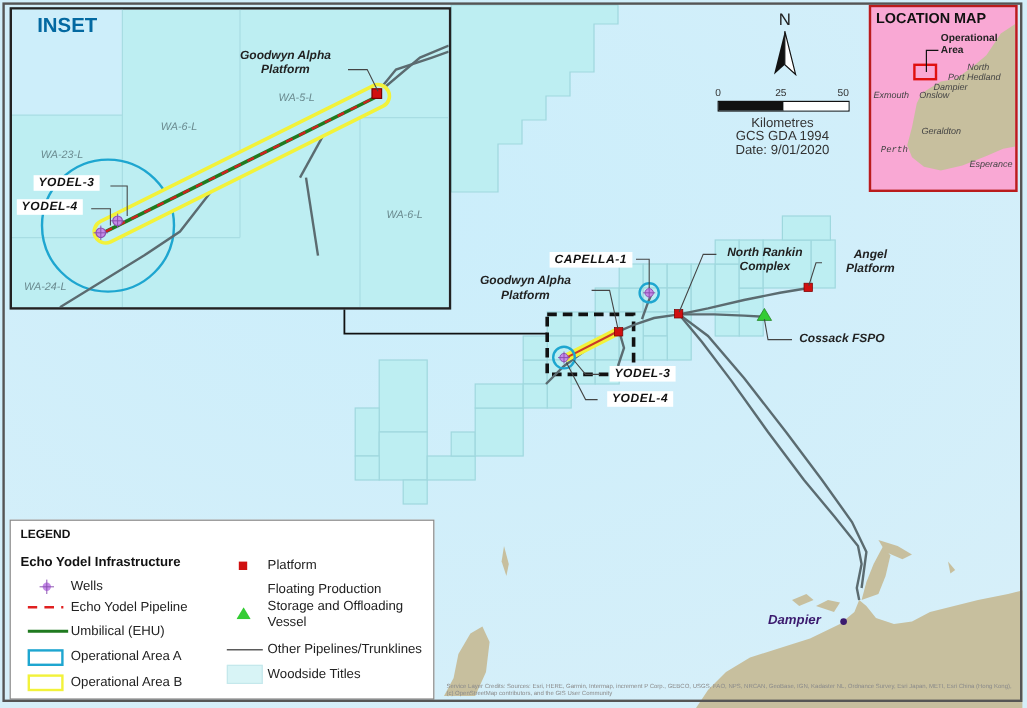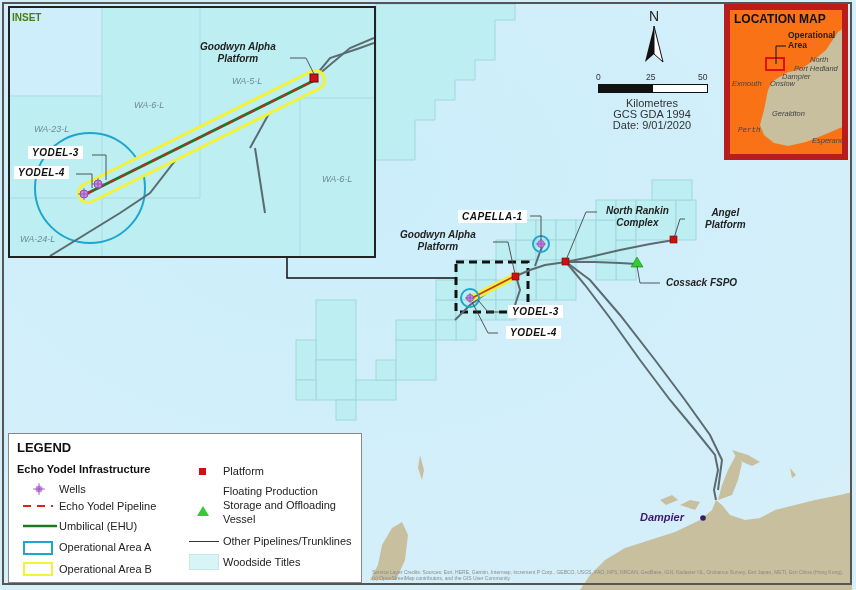--- a/index.html
+++ b/index.html
@@ -4,26 +4,26 @@
 <style>
   html, body { margin: 0; padding: 0; }
   body { width: 856px; height: 590px; position: relative; overflow: hidden; background: #fff; font-family: "Liberation Sans", sans-serif; }
   #map { position: absolute; left: 0; top: 0; width: 856px; height: 590px; }
   .frame { position: absolute; left: 2px; top: 2px; width: 850px; height: 583px; border: 2px solid #555; box-sizing: border-box; pointer-events: none; }
   .lbl { position: absolute; font-size: 10px; white-space: nowrap; color: #222; font-style: italic; }
   .lbl-ital { font-style: italic; font-weight: bold; text-align: center; line-height: 12px; color: #222; }
   .lbl-box { background: #fff; font-weight: bold; padding: 1px 4px; font-size: 10px; letter-spacing: .5px; color: #111; }
   .title-grey { color: #6a8a8f; font-size: 9px; }
   .inset { position: absolute; left: 8px; top: 6px; width: 368px; height: 252px; border: 2px solid #222; box-sizing: border-box; overflow: hidden; }
-  .inset-title { position: absolute; left: 2px; top: 4px; font-weight: bold; font-size: 10px; color: #4d7c0f; }
-  .locmap { position: absolute; left: 724px; top: 4px; width: 124px; height: 156px; border: 6px solid #b91c1c; box-sizing: border-box; overflow: hidden; background: #f97316; }
+  .inset-title { position: absolute; left: 21px; top: 4px; font-weight: bold; font-size: 17px; color: #0369a1; }
+  .locmap { position: absolute; left: 724px; top: 4px; width: 124px; height: 156px; border: 2px solid #b91c1c; box-sizing: border-box; overflow: hidden; background: #f9a8d4; }
   .locmap-title { position: absolute; left: 4px; top: 2px; font-weight: bold; font-size: 12px; color: #111; }
   .loc-txt { position: absolute; font-size: 7.5px; font-style: italic; color: #444; white-space: nowrap; }
   .legend { position: absolute; left: 8px; top: 433px; width: 354px; height: 150px; background: #fff; border: 1px solid #888; box-sizing: border-box; }
-  .legend-title { position: absolute; left: 8px; top: 6px; font-weight: bold; font-size: 13px; color: #111; }
+  .legend-title { position: absolute; left: 8px; top: 6px; font-weight: bold; font-size: 10px; color: #111; }
   .leg-h { position: absolute; left: 8px; top: 29px; font-weight: bold; font-size: 11px; color: #111; }
   .leg-item { position: absolute; font-size: 11px; color: #222; white-space: nowrap; line-height: 14px; }
   .leg-sym { position: absolute; }
   .scale { position: absolute; left: 596px; top: 72px; width: 112px; }
   .credits { position: absolute; left: 372px; top: 569px; width: 476px; font-size: 5px; color: #8a8a8a; line-height: 6px; }
 </style>
 </head>
 <body>
 
 <svg id="map" viewBox="0 0 856 590" xmlns="http://www.w3.org/2000/svg">

